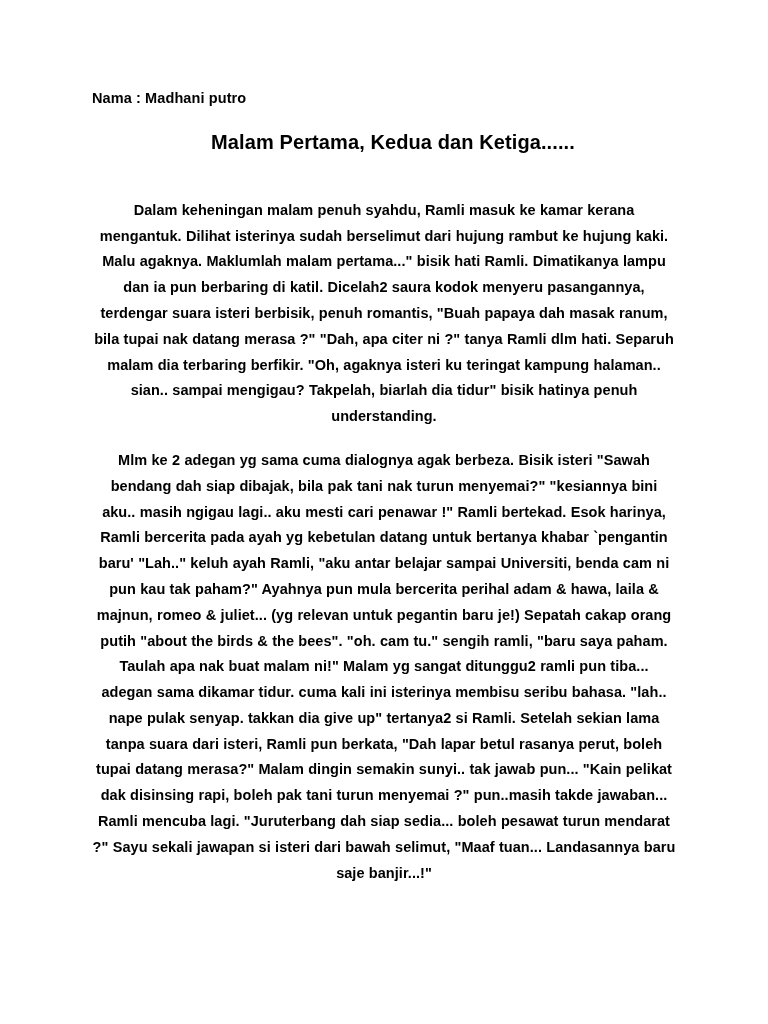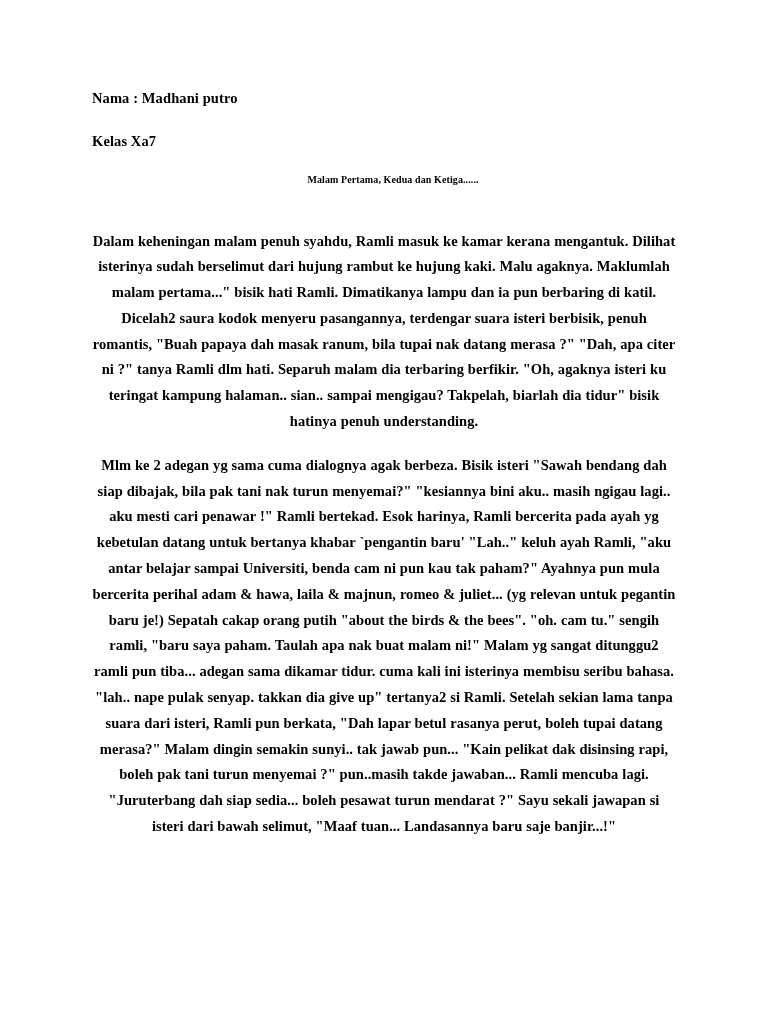--- a/index.html
+++ b/index.html
@@ -13,31 +13,30 @@
     font-family: "Liberation Sans", sans-serif;
     color: #000000;
     overflow: hidden;
   }
   .page {
     position: relative;
     width: 768px;
     height: 1024px;
     box-sizing: border-box;
     padding: 88px 92px 0 92px;
-    font-family: Liberation Serif, serif;
   }
   .meta-line {
     font-size: 14.5px;
     font-weight: bold;
     line-height: 1.5;
     margin: 0 0 21px 0;
     letter-spacing: 0.1px;
   }
   .doc-title {
-    font-size: 10px;
+    font-size: 20px;
     font-weight: bold;
     text-align: center;
     margin: 0 0 44px 0;
     padding-left: 18px;
     letter-spacing: 0.1px;
   }
   .body-para {
     font-size: 14.5px;
     font-weight: bold;
     line-height: 1.78;
@@ -50,21 +49,20 @@
     margin-bottom: 8px;
   }
 </style>
 </head>
 <body>
 
 <div class="page">
 
   <p class="meta-line">Nama : Madhani putro</p>
 
-  <p class="meta-line">Kelas Xa7</p>
 
   <h1 class="doc-title">Malam Pertama, Kedua dan Ketiga......</h1>
 
   <p class="body-para">Dalam keheningan malam penuh syahdu, Ramli masuk ke kamar kerana mengantuk. Dilihat isterinya sudah berselimut dari hujung rambut ke hujung kaki. Malu agaknya. Maklumlah malam pertama..." bisik hati Ramli. Dimatikanya lampu dan ia pun berbaring di katil. Dicelah2 saura kodok menyeru pasangannya, terdengar suara isteri berbisik, penuh romantis, "Buah papaya dah masak ranum, bila tupai nak datang merasa ?" "Dah, apa citer ni ?" tanya Ramli dlm hati. Separuh malam dia terbaring berfikir. "Oh, agaknya isteri ku teringat kampung halaman.. sian.. sampai mengigau? Takpelah, biarlah dia tidur" bisik hatinya penuh understanding.</p>
 
   <p class="body-para">Mlm ke 2 adegan yg sama cuma dialognya agak berbeza. Bisik isteri "Sawah bendang dah siap dibajak, bila pak tani nak turun menyemai?" "kesiannya bini aku.. masih ngigau lagi.. aku mesti cari penawar !" Ramli bertekad. Esok harinya, Ramli bercerita pada ayah yg kebetulan datang untuk bertanya khabar `pengantin baru' "Lah.." keluh ayah Ramli, "aku antar belajar sampai Universiti, benda cam ni pun kau tak paham?" Ayahnya pun mula bercerita perihal adam &amp; hawa, laila &amp; majnun, romeo &amp; juliet... (yg relevan untuk pegantin baru je!) Sepatah cakap orang putih "about the birds &amp; the bees". "oh. cam tu." sengih ramli, "baru saya paham. Taulah apa nak buat malam ni!" Malam yg sangat ditunggu2 ramli pun tiba... adegan sama dikamar tidur. cuma kali ini isterinya membisu seribu bahasa. "lah.. nape pulak senyap. takkan dia give up" tertanya2 si Ramli. Setelah sekian lama tanpa suara dari isteri, Ramli pun berkata, "Dah lapar betul rasanya perut, boleh tupai datang merasa?" Malam dingin semakin sunyi.. tak jawab pun... "Kain pelikat dak disinsing rapi, boleh pak tani turun menyemai ?" pun..masih takde jawaban... Ramli mencuba lagi. "Juruterbang dah siap sedia... boleh pesawat turun mendarat ?" Sayu sekali jawapan si isteri dari bawah selimut, "Maaf tuan... Landasannya baru saje banjir...!"</p>
 
 </div>
 
 </body></html>

